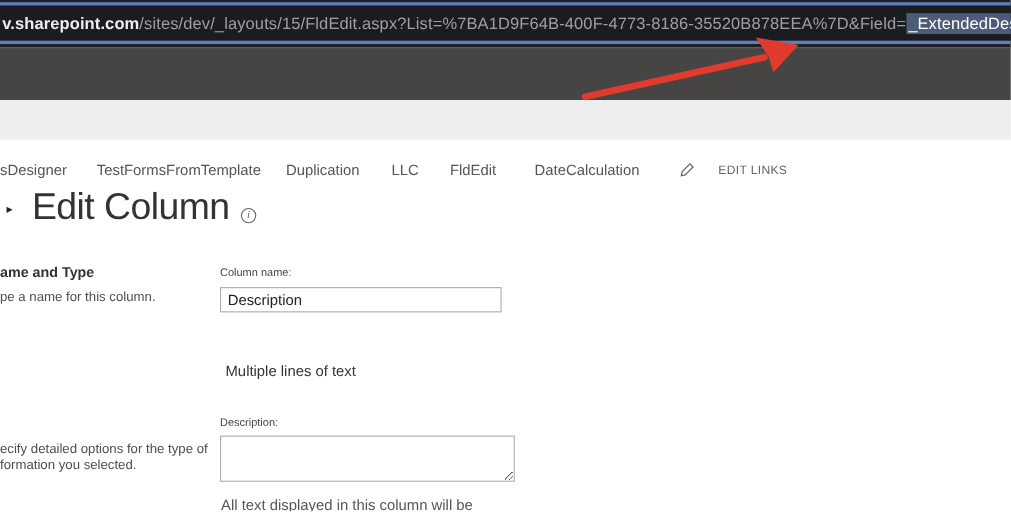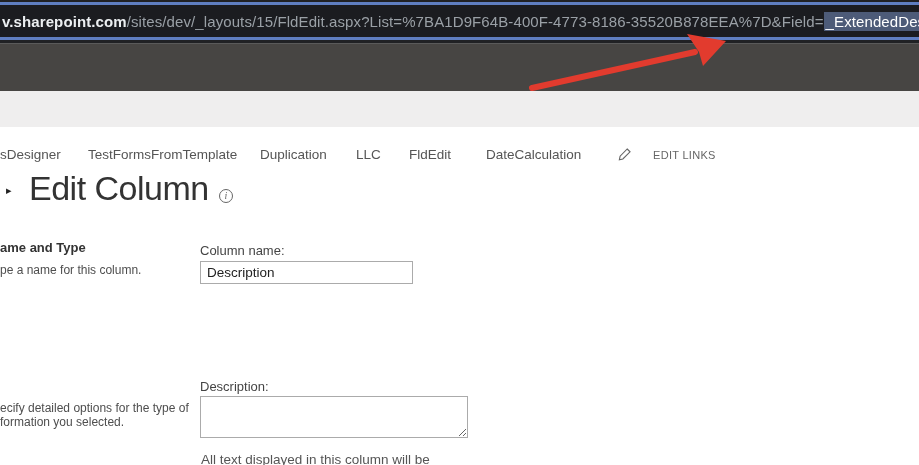--- a/index.html
+++ b/index.html
@@ -31,23 +31,23 @@
   .crumb-tri { position:absolute; left:6px; top:184px; font-size:11px; color:#222; }
   .page-title { position:absolute; left:29px; top:169px; font-size:34px; font-weight:200;
     color:#333; letter-spacing:-0.5px; }
   .info-icon { position:absolute; left:219px; top:189px; width:14px; height:14px;
     border:1.2px solid #666; border-radius:50%; color:#666; font-size:10px; line-height:12px;
     text-align:center; font-family:"Liberation Serif", serif; font-style:italic; }
 
   
   .sec-h { position:absolute; left:0; font-size:13px; font-weight:bold; color:#333; white-space:nowrap; }
   .sec-d { position:absolute; left:0; font-size:12px; color:#4e4e4e; white-space:nowrap; }
-  .fld-label { position:absolute; left:200px; font-size:13px; color:#444; white-space:nowrap; }
+  .fld-label { position:absolute; left:200px; font-size:10px; color:#444; white-space:nowrap; }
   .fld-value { position:absolute; font-size:13.5px; color:#333; white-space:nowrap; }
-  .txt-input { position:absolute; left:200px; top:261px; width:213px; height:23px;
+  .txt-input { position:absolute; left:200px; top:261px; width:256px; height:23px;
     border:1px solid #ababab; background:#fff; font-family:"Liberation Sans", sans-serif;
     font-size:13.5px; color:#222; padding:0 6px; outline:none; }
   .txt-area { position:absolute; left:200px; top:396px; width:268px; height:42px;
     border:1px solid #ababab; background:#fff; resize:both;
     font-family:"Liberation Sans", sans-serif; font-size:13px; color:#222; padding:3px 5px; outline:none; }
   .clipped-line { position:absolute; left:201px; top:452px; font-size:13.5px; color:#555; white-space:nowrap; }
 
   
   .arrow-svg { position:absolute; left:0; top:0; width:919px; height:465px; pointer-events:none; }
 </style>
@@ -83,20 +83,21 @@
   <span class="crumb-tri">▸</span>
   <div class="page-title">Edit Column</div>
   <div class="info-icon">i</div>
 
   <div class="sec-h" style="top:240px">ame and Type</div>
   <div class="sec-d" style="top:263px">pe a name for this column.</div>
 
   <div class="fld-label" style="top:243px">Column name:</div>
   <input class="txt-input" type="text" value="Description" style="">
 
+  <div class="fld-value" style="left:205px; top:330px">Multiple lines of text</div>
 
   <div class="sec-d" style="top:401px">ecify detailed options for the type of</div>
   <div class="sec-d" style="top:415px">formation you selected.</div>
 
   <div class="fld-label" style="top:379px">Description:</div>
   <textarea class="txt-area" style=""></textarea>
 
   <div class="clipped-line">All text displayed in this column will be</div>
 
   <svg class="arrow-svg" viewBox="0 0 919 465">

